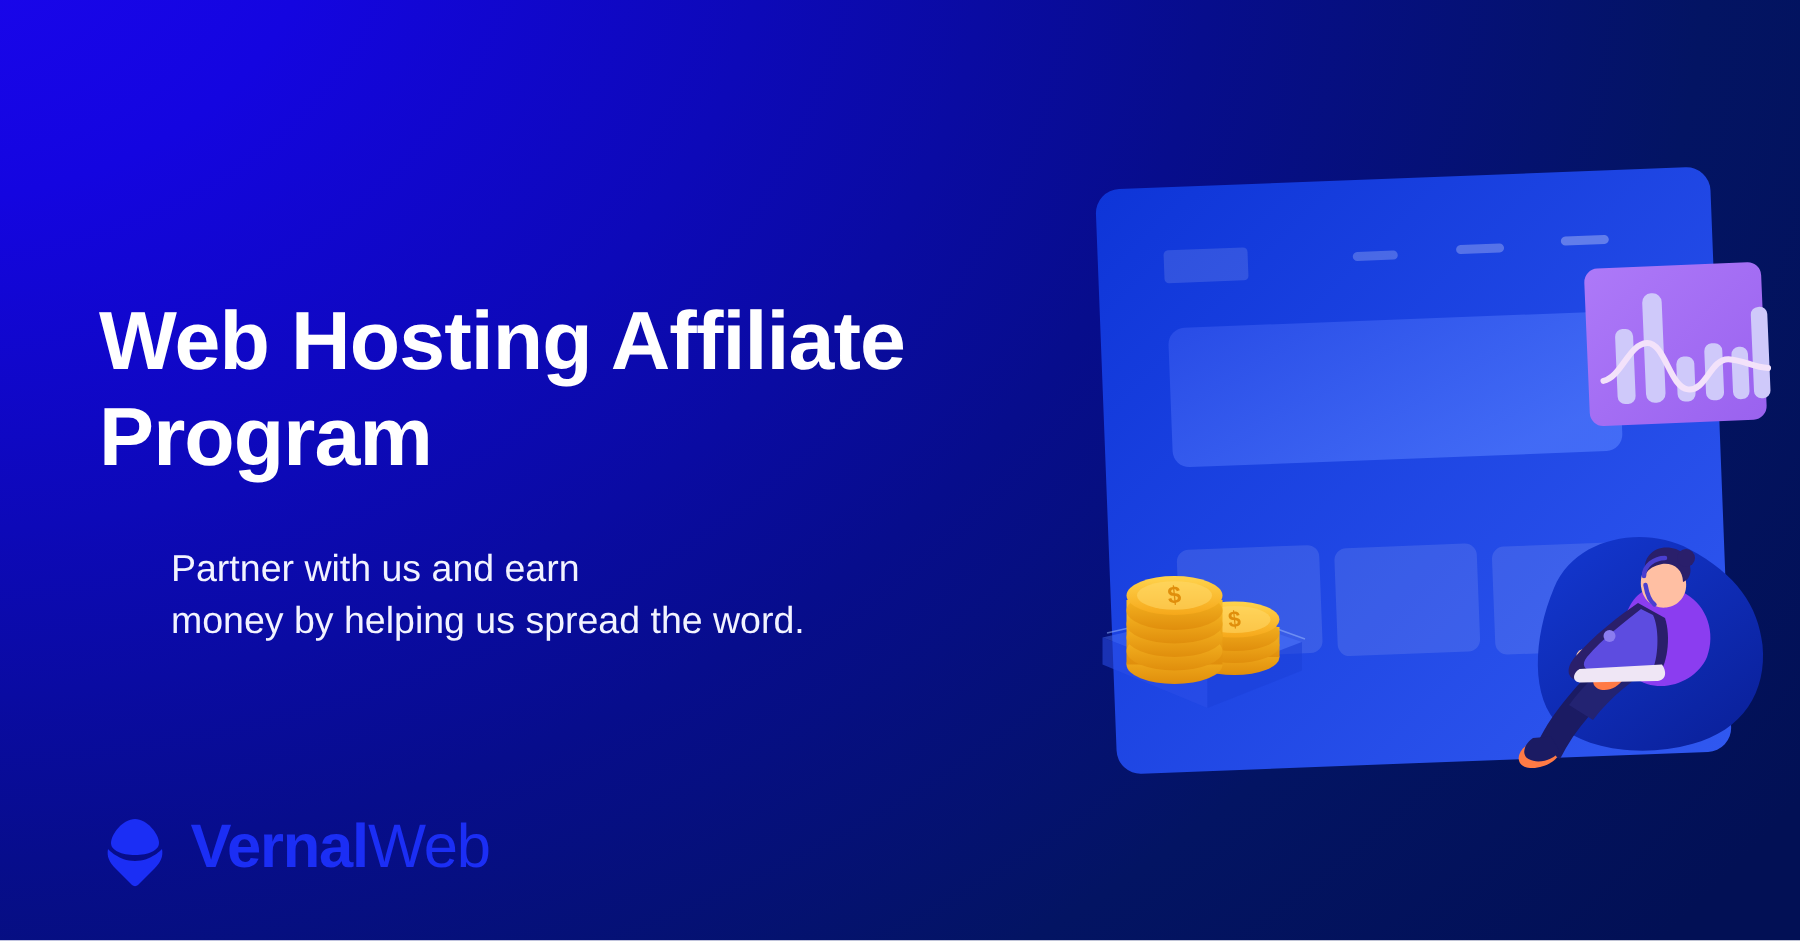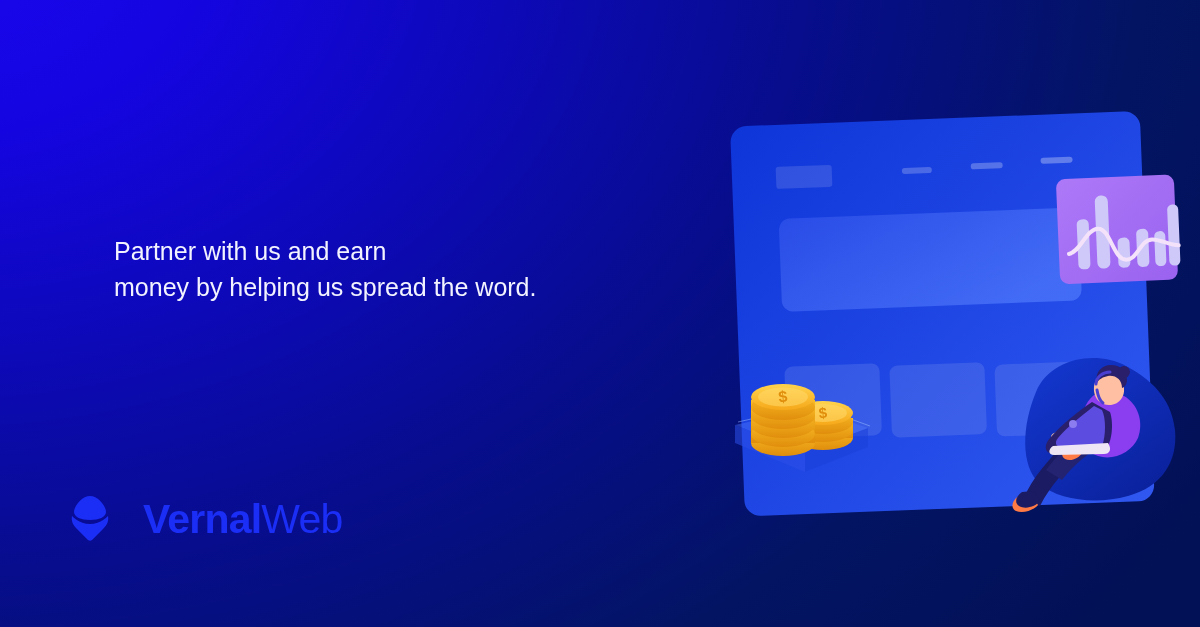--- a/index.html
+++ b/index.html
@@ -45,24 +45,24 @@
     font-size:25px;
     font-weight:normal;
     line-height:1.42;
     white-space:pre-line;
     margin-left:48px;
   }
 
   
   #logo {
     position:absolute;
-    left:66px; top:494px;
+    left:66px; top:544px;
     display:flex;
-    align-items:center;
-    gap:29px;
+    align-items:flex-start;
+    gap:13px;
     z-index:6;
   }
   #logo-mark { width:48px; height:50px; display:block; flex:none; }
   #logo-text {
     font-size:41px;
     line-height:1;
     letter-spacing:-0.8px;
     white-space:nowrap;
     color:#1b2ef5;
   }
@@ -211,20 +211,22 @@
       <ellipse cx="783" cy="425" rx="32" ry="13" fill="url(#gCoinEdge)"></ellipse>
       <ellipse cx="783" cy="416" rx="32" ry="13" fill="url(#gCoinEdge)"></ellipse>
       <ellipse cx="783" cy="407" rx="32" ry="13" fill="url(#gCoinEdge)"></ellipse>
       <ellipse cx="783" cy="397" rx="32" ry="13" fill="url(#gCoin)"></ellipse>
       <ellipse cx="783" cy="397" rx="25" ry="9.5" fill="#ffd869" opacity="0.55"></ellipse>
       <text x="783" y="402" text-anchor="middle" font-family="'Liberation Sans', sans-serif" font-size="16" font-weight="bold" fill="#e08e0c" transform="rotate(-6 783 398)">$</text>
     </g>
   </svg>
 
   <div id="copy">
+    <h1 id="headline">Web Hosting Affiliate
+Program</h1>
     <p id="subhead">Partner with us and earn
 money by helping us spread the word.</p>
   </div>
 
   <div id="logo">
     <svg id="logo-mark" viewBox="0 0 48 50">
       <path d="M24 2 C32 2 40 12 40 18 C40 23 33 26 24 26 C15 26 8 23 8 18 C8 12 16 2 24 2 Z" fill="#1b2ef5"></path>
       <path d="M6 22 C6 22 13 30 24 30 C35 30 42 22 42 22 C43 27 41 31 37 35
                L26 46 C25 47 23 47 22 46 L11 35 C7 31 5 27 6 22 Z" fill="#1b2ef5"></path>
     </svg>

